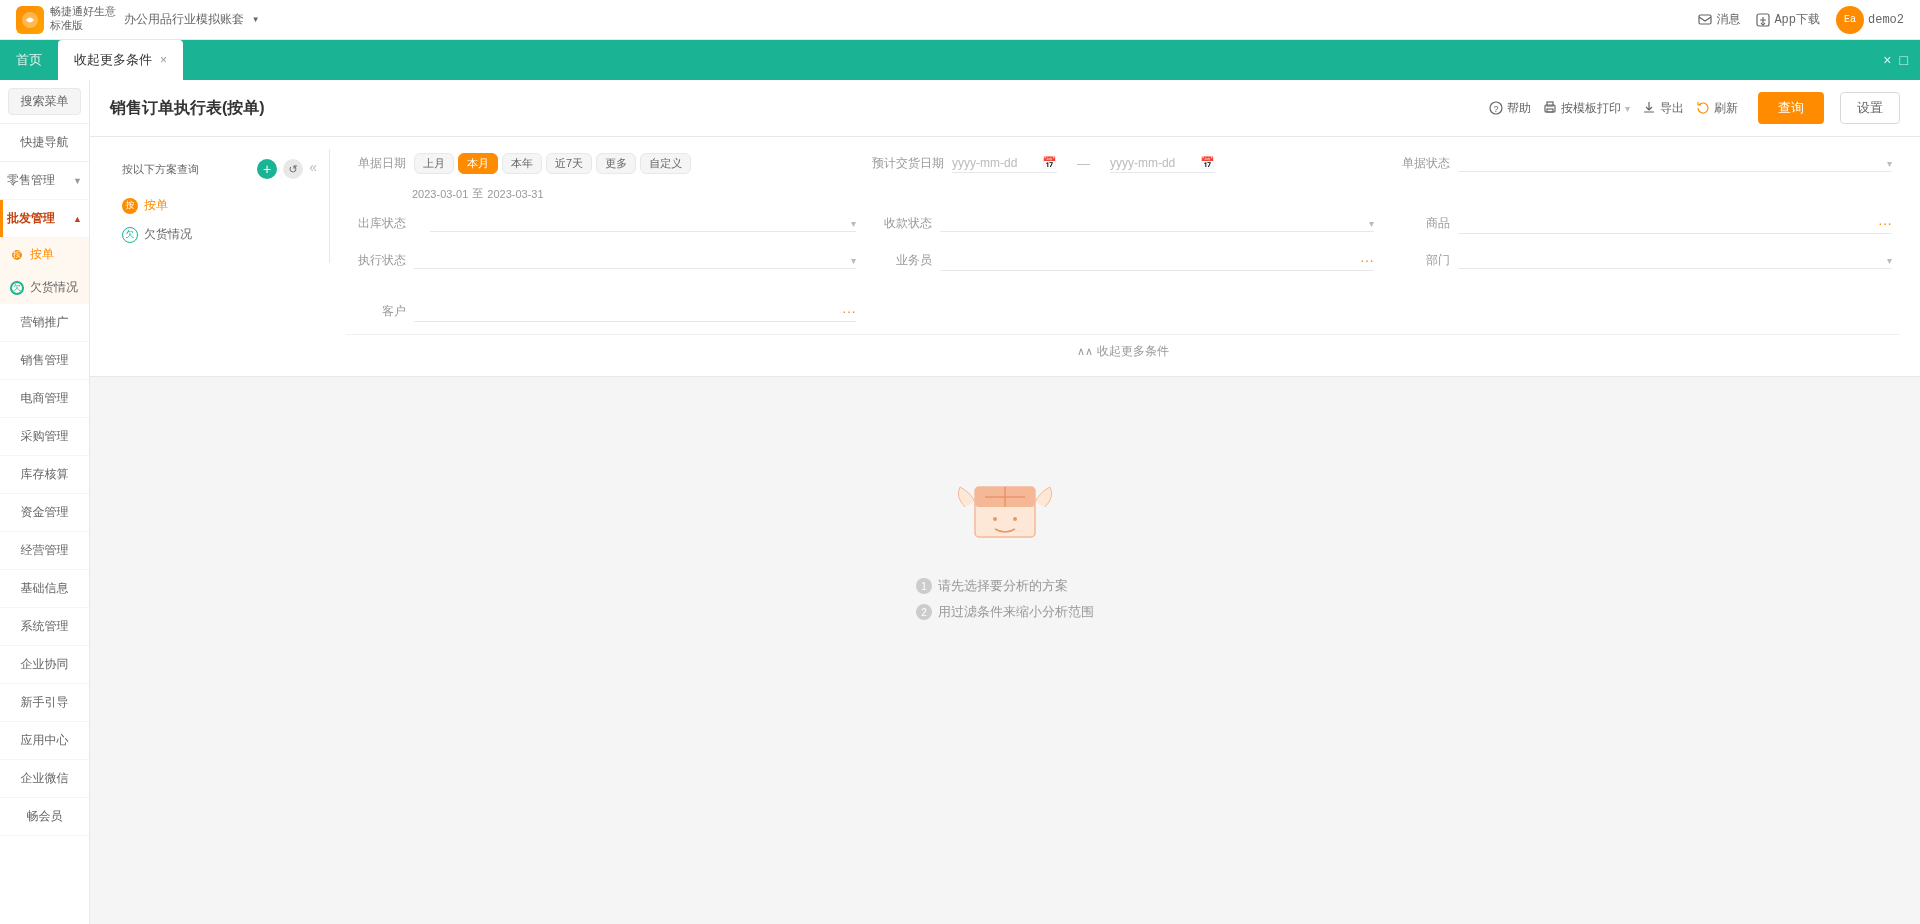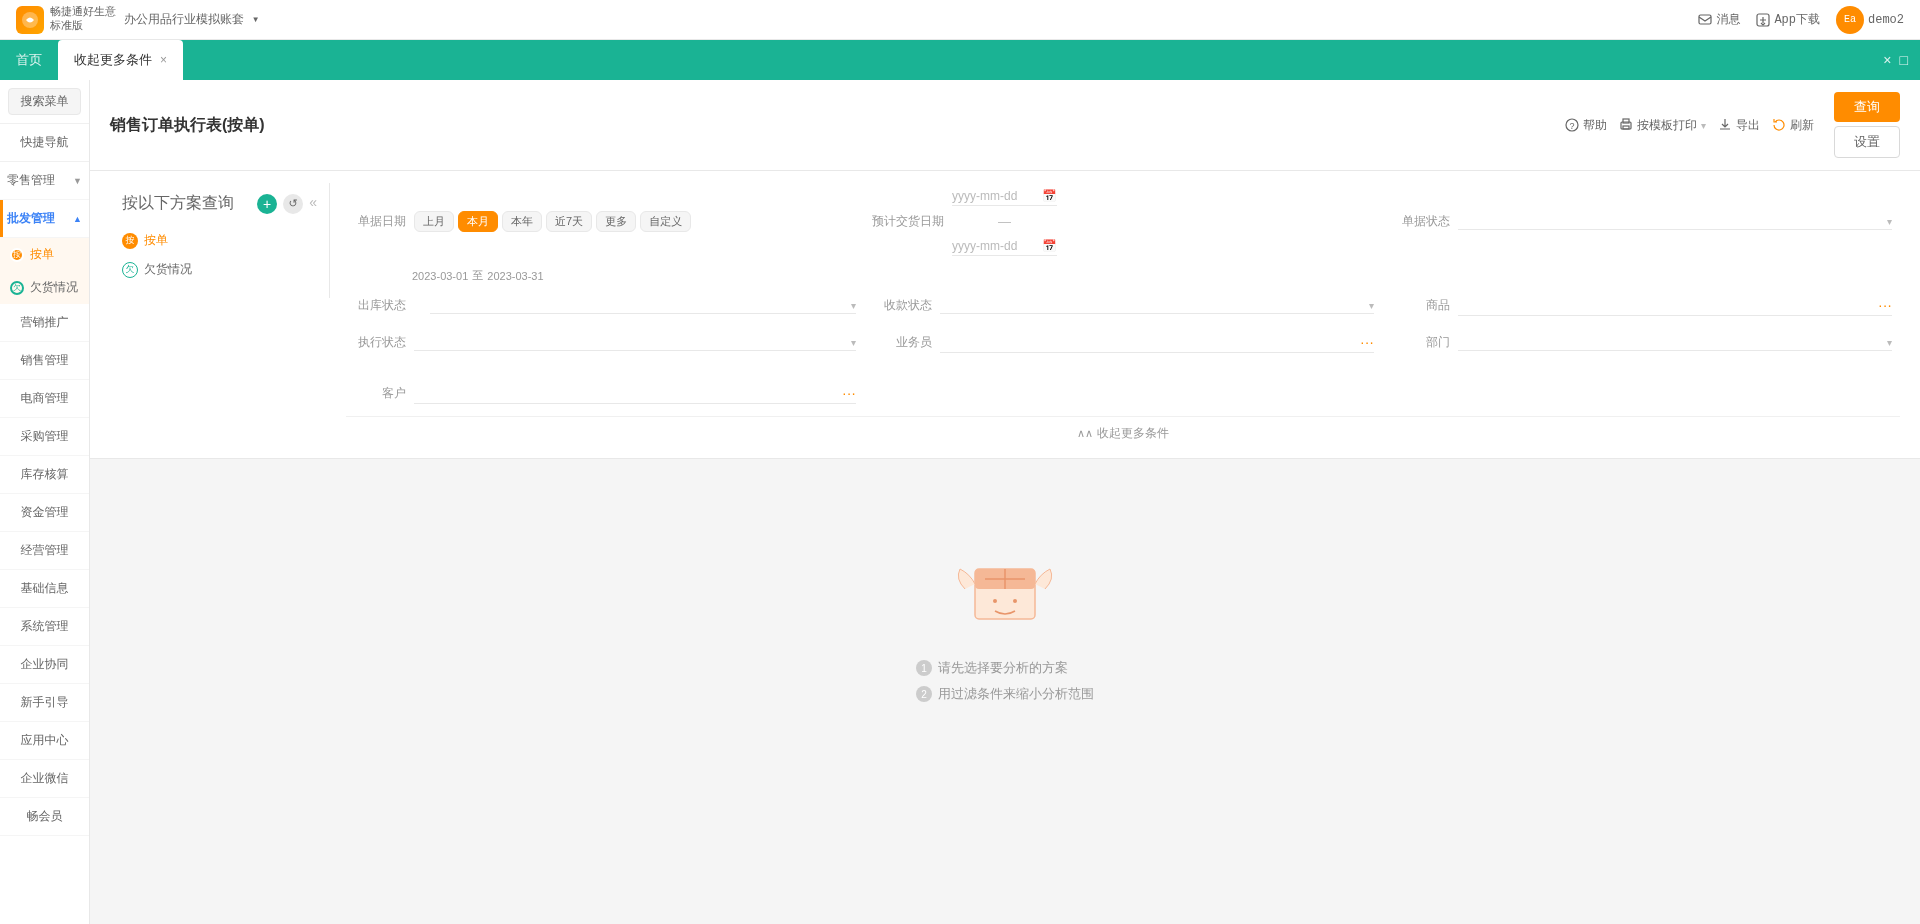--- a/index.html
+++ b/index.html
@@ -31,21 +31,21 @@
     .main-layout { display: flex; flex: 1; overflow: hidden; }
 
     
     .sidebar { width: 90px; background: #fff; border-right: 1px solid #e8e8e8; display: flex; flex-direction: column; overflow-y: auto; flex-shrink: 0; }
     .sidebar-search { padding: 8px; border-bottom: 1px solid #f0f0f0; }
     .sidebar-search-btn { width: 100%; padding: 4px; background: #f5f5f5; border: 1px solid #e8e8e8; border-radius: 4px; text-align: center; color: #666; font-size: 12px; cursor: pointer; }
     .sidebar-nav { padding: 4px 0; border-bottom: 1px solid #f0f0f0; }
     .sidebar-nav-btn { width: 100%; padding: 6px 8px; text-align: center; color: #666; font-size: 12px; cursor: pointer; font-family: Liberation Serif, serif; }
     .sidebar-item { padding: 10px 6px; text-align: center; color: #666; font-size: 12px; cursor: pointer; border-bottom: 1px solid #f5f5f5; position: relative; }
     .sidebar-item.has-arrow { display: flex; align-items: center; justify-content: center; gap: 18px; }
-    .sidebar-item.active-parent { color: #3b82f6; font-weight: bold; }
+    .sidebar-item.active-parent { color: #c2410c; font-weight: bold; }
     .sidebar-item.active-parent::before { content: ''; position: absolute; left: 0; top: 0; bottom: 0; width: 3px; background: #ff8c00; }
     .sidebar-sub { background: #fff8f0; }
     .sidebar-sub-item { padding: 8px 10px; font-size: 12px; color: #666; cursor: pointer; display: flex; align-items: center; gap: 6px; }
     .sidebar-sub-item.active { color: #ff8c00; }
     .sidebar-sub-item .dot { width: 14px; height: 14px; border-radius: 50%; border: 2px solid currentColor; display: flex; align-items: center; justify-content: center; font-size: 9px; flex-shrink: 0; }
 
     
     .content { flex: 1; overflow: auto; background: #f5f5f5; }
 
     
@@ -56,21 +56,21 @@
 
     
     .filter-panel { background: #fff; padding: 12px 20px; border-bottom: 1px solid #e8e8e8; }
     .filter-label { color: #999; font-size: 12px; white-space: nowrap; flex-shrink: 0; min-width: 60px; text-align: right; margin-right: 8px; }
     .filter-label-wide { min-width: 70px; }
     .filter-select-wrap { flex: 1; border: none; border-bottom: 1px solid #e8e8e8; display: flex; align-items: center; justify-content: space-between; padding: 2px 0; cursor: pointer; }
     .filter-select-wrap .chevron { color: #bbb; font-size: 10px; }
     .filter-dots { color: #ff8c00; font-size: 14px; cursor: pointer; margin-left: 4px; }
 
     
-    .date-range-row { display: flex; align-items: center; gap: 8px; flex-direction: column; }
+    .date-range-row { display: flex; align-items: center; gap: 16px; }
     .date-input-wrap { display: flex; align-items: center; border-bottom: 1px solid #e8e8e8; padding: 2px 0; flex: 1; }
     .date-input { border: none; outline: none; font-size: 12px; color: #333; background: transparent; width: 90px; }
     .date-input::placeholder { color: #bbb; }
     .cal-icon { color: #bbb; font-size: 12px; cursor: pointer; }
     .date-dash { color: #bbb; margin: 0 4px; }
 
     
     .tag-btn { padding: 2px 8px; border-radius: 6px; font-size: 11px; cursor: pointer; border: 1px solid transparent; }
     .tag-btn.normal { background: #f5f5f5; color: #666; border-color: #e8e8e8; }
     .tag-btn.active { background: #ff8c00; color: #fff; border-color: #ff8c00; }
@@ -260,33 +260,33 @@
             <path d="M7 1v8M4 6l3 3 3-3M2 11h10" stroke="#666" stroke-width="1.2" fill="none"></path>
           </svg>
           <span>导出</span>
         </div>
         <div class="page-action-btn">
           <svg width="14" height="14" viewBox="0 0 14 14">
             <path d="M2 7a5 5 0 1 0 1-3M2 1v3h3" stroke="#ff8c00" stroke-width="1.2" fill="none"></path>
           </svg>
           <span>刷新</span>
         </div>
-        <div style="display:flex;flex-direction:column;gap:4px;margin-left:8px;">
+        <div style="display:flex;flex-direction:row;gap:16px;margin-left:8px;">
           <button class="query-btn">查询</button>
           <button class="settings-btn">设置</button>
         </div>
       </div>
     </div>
 
     <div class="filter-panel">
       <div style="display:flex;align-items:flex-start;gap:0;">
 
         <div class="left-panel">
           <div class="left-panel-header">
-            <span style="font-size:16px;color:#666;font-family:Liberation Serif, serif;">按以下方案查询</span>
+            <span style="font-size:11px;color:#666;font-family:Liberation Serif, serif;">按以下方案查询</span>
             <div class="left-panel-icons">
               <div class="icon-circle add">+</div>
               <div class="icon-circle refresh" style="font-size:11px;">↺</div>
               <span style="color:#bbb;font-size:14px;cursor:pointer;">«</span>
             </div>
           </div>
 
           <div style="padding:4px 12px;">
             <div style="display:flex;align-items:center;gap:6px;padding:6px 0;cursor:pointer;">
               <div style="width:16px;height:16px;border-radius:50%;background:#ff8c00;display:flex;align-items:center;justify-content:center;font-size:9px;color:white;flex-shrink:0;">按</div>

